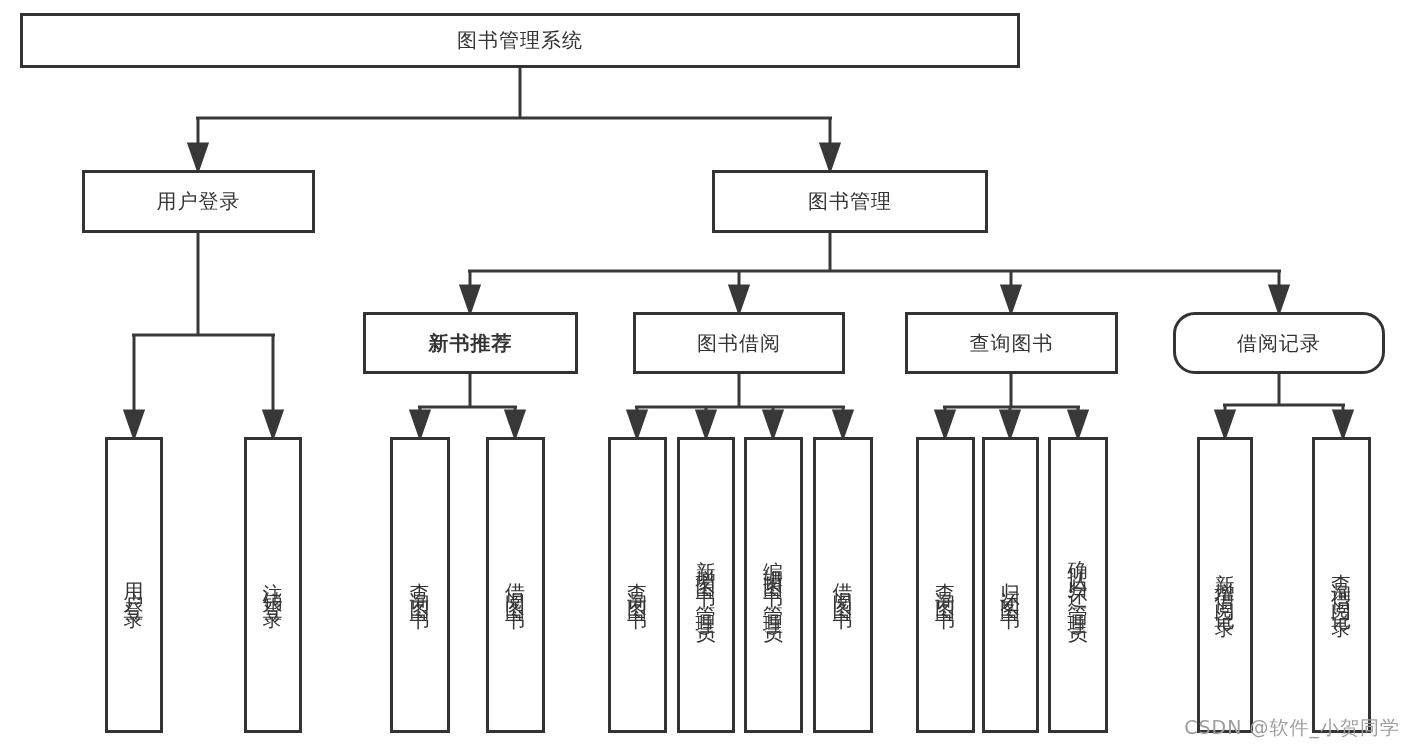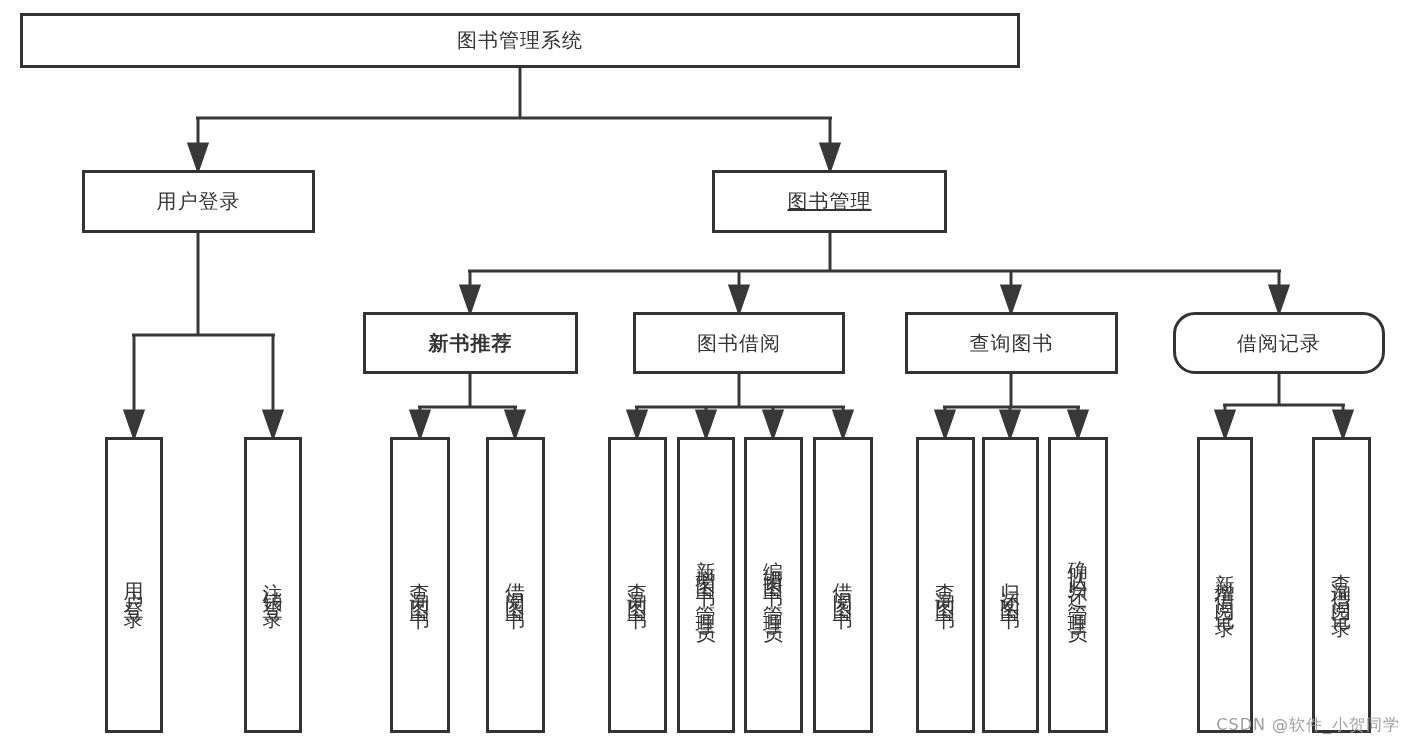--- a/index.html
+++ b/index.html
@@ -16,42 +16,42 @@
   }
   .vnode{top:437px;height:296px;}
   .vnode .vtext{
     writing-mode:vertical-rl;text-orientation:mixed;white-space:nowrap;
     font-size:20px;letter-spacing:9px;line-height:1;color:#333333;
   }
   
   #n-root{left:20px;top:13px;width:1000px;height:55px;}
   
   #n-user-login{left:82px;top:170px;width:233px;height:63px;}
-  #n-book-mgmt{left:712px;top:170px;width:235px;height:63px;text-decoration:underline;}
+  #n-book-mgmt{left:712px;top:170px;width:276px;height:63px;}
   
   #n-new-book-rec{left:363px;top:312px;width:215px;height:62px;font-weight:bold;}
   #n-book-borrow{left:633px;top:312px;width:212px;height:62px;}
   #n-current-borrow{left:905px;top:312px;width:213px;height:62px;}
   #n-borrow-record{left:1173px;top:312px;width:212px;height:62px;border-radius:22px;}
   
   #l-user-login{left:105px;width:58px;}
   #l-logout{left:244px;width:58px;}
   #l-query-book-a{left:390px;width:60px;}
   #l-borrow-book-a{left:486px;width:59px;}
   #l-query-book-b{left:608px;width:59px;}
   #l-add-book{left:677px;width:58px;}
   #l-edit-book{left:744px;width:59px;}
   #l-borrow-book-b{left:813px;width:60px;}
   #l-query-book-c{left:916px;width:59px;}
   #l-return-book{left:982px;width:57px;}
   #l-confirm-return{left:1048px;width:60px;}
   #l-add-record{left:1197px;width:56px;}
   #l-query-record{left:1312px;width:59px;}
   .watermark{
-    position:absolute;right:5px;top:715px;font-size:16px;color:#9e9e9e;
+    position:absolute;right:5px;top:715px;font-size:19px;color:#9e9e9e;
     letter-spacing:1px;z-index:3;
   }
 </style>
 </head>
 <body>
 
 <div id="chart">
 
   <svg class="connectors" viewBox="0 0 1405 747" xmlns="http://www.w3.org/2000/svg">
     <g stroke="#383838" stroke-width="3" fill="#383838">

